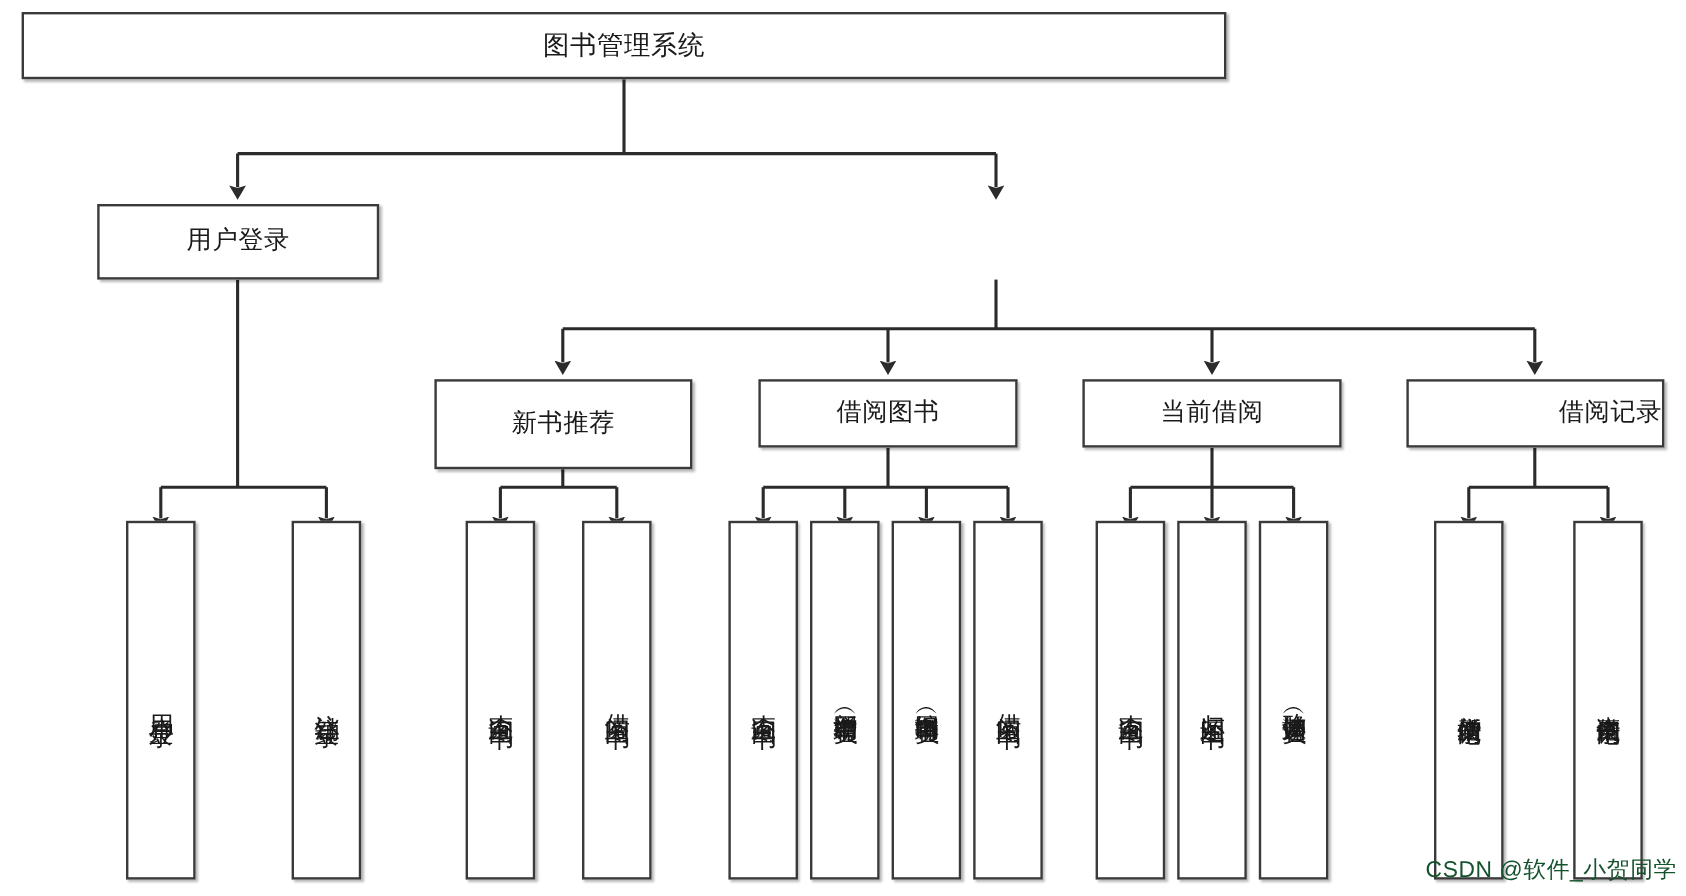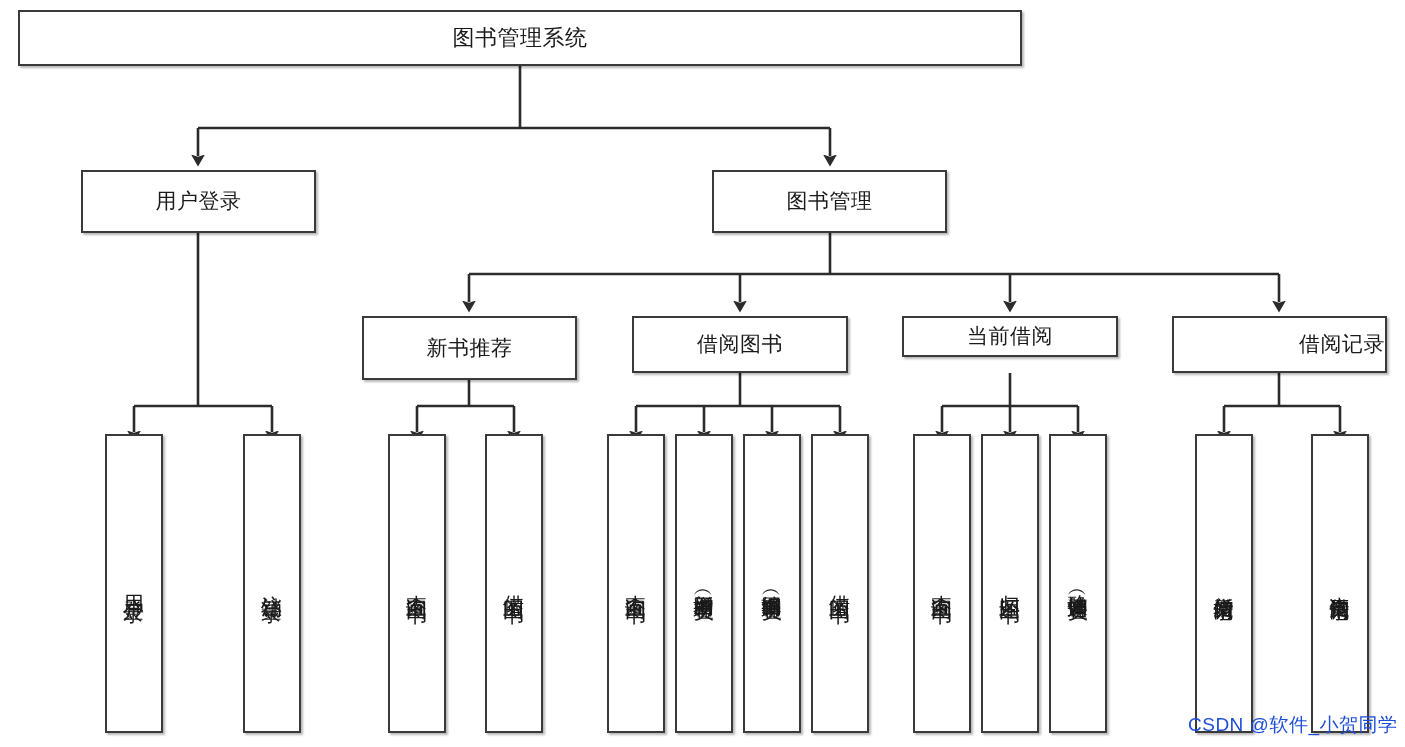--- a/index.html
+++ b/index.html
@@ -63,21 +63,21 @@
   }
   .node.vert.tight .lbl {
     letter-spacing: 1px;
     font-size: 20px;
   }
   .watermark {
     position: absolute;
     left: 1188px;
     top: 712px;
     font-size: 19px;
-    color: #1d4ed8;
+    color: #14532d;
     white-space: nowrap;
     letter-spacing: 0.5px;
   }
 </style>
 </head>
 <body>
 
 <div id="canvas">
 
   <svg id="wires" viewBox="0 0 1405 747" xmlns="http://www.w3.org/2000/svg">
@@ -130,31 +130,28 @@
     </g>
   </svg>
 
   <div class="node root horiz" style="left:18px; top:10px; width:1004px; height:56px;">
     <span class="lbl">图书管理系统</span>
   </div>
 
   <div class="node horiz" style="left:81px; top:170px; width:235px; height:63px;">
     <span class="lbl">用户登录</span>
   </div>
-  <div class="node horiz" style="left:712px; top:170px; width:235px; height:63px;">
-    <span class="lbl">图书管理</span>
-  </div>
-
-  <div class="node horiz" style="left:362px; top:316px; width:215px; height:64px;">
+
+  <div class="node horiz" style="left:362px; top:316px; width:215px; height:75px;">
     <span class="lbl">新书推荐</span>
   </div>
   <div class="node horiz" style="left:632px; top:316px; width:216px; height:57px;">
     <span class="lbl">借阅图书</span>
   </div>
-  <div class="node horiz" style="left:902px; top:316px; width:216px; height:41px;">
+  <div class="node horiz" style="left:902px; top:316px; width:216px; height:57px;">
     <span class="lbl">当前借阅</span>
   </div>
   <div class="node horiz" style="left:1172px; top:316px; width:215px; height:57px;justify-content:flex-end;">
     <span class="lbl">借阅记录</span>
   </div>
 
   <div class="node vert" style="left:105px; top:434px; width:58px; height:299px;">
     <span class="lbl">用户登录</span>
   </div>
   <div class="node vert" style="left:243px; top:434px; width:58px; height:299px;">

